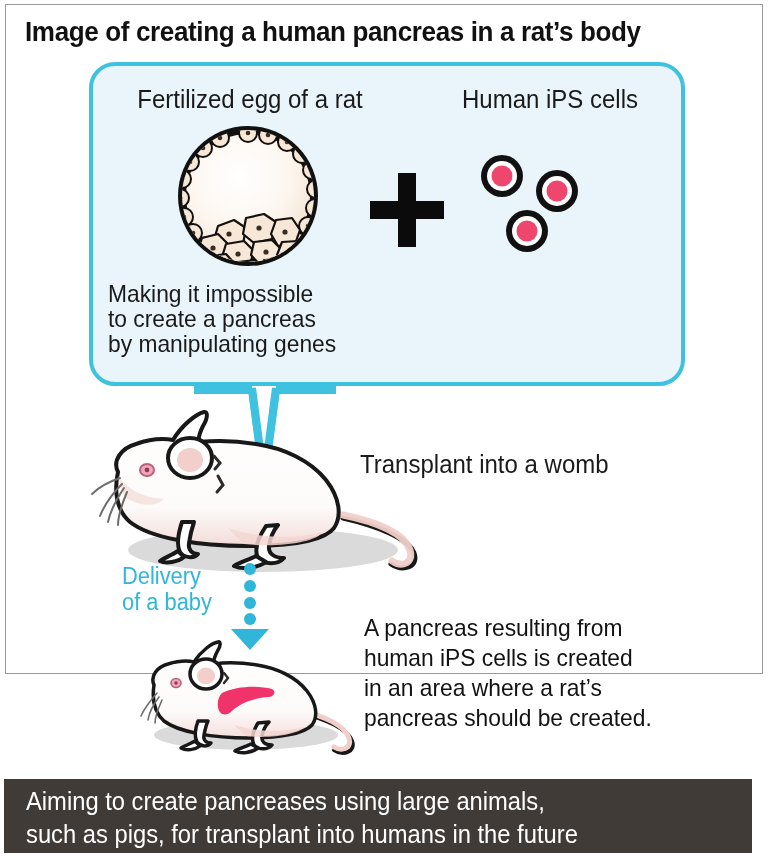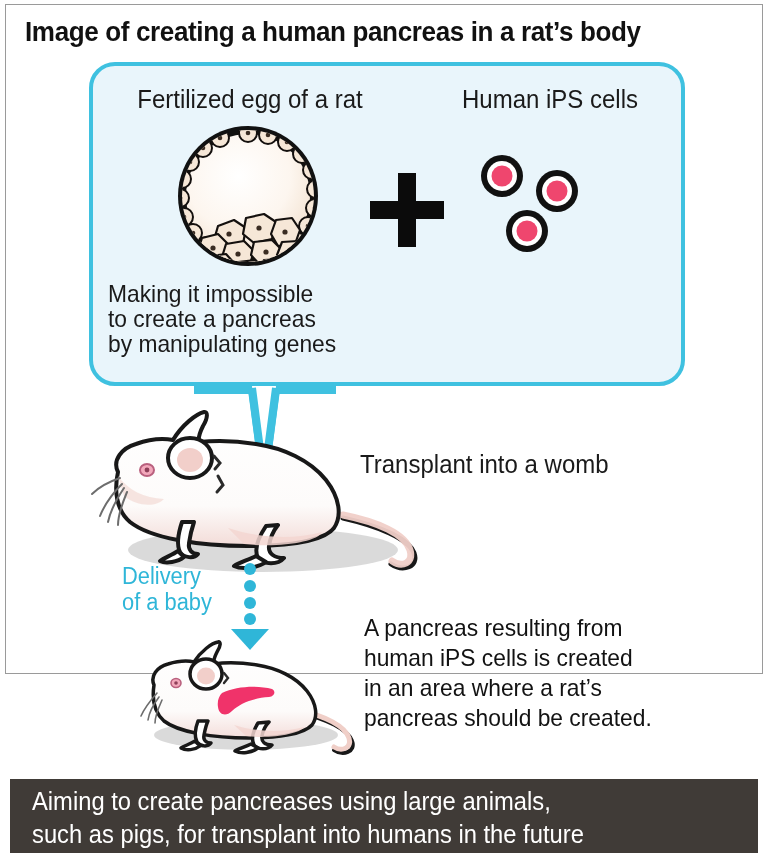--- a/index.html
+++ b/index.html
@@ -64,21 +64,21 @@
   .lbl-delivery div{white-space:nowrap;}
   .delivery-arrow{position:absolute;left:228px;top:561px;width:44px;height:90px;}
   .result-text{
     position:absolute;left:364px;top:613px;width:340px;
     font-size:24px;line-height:30px;color:#121212;
     transform:scaleX(0.95);transform-origin:left top;
   }
   .result-text div{white-space:nowrap;}
   
   .banner{
-    position:absolute;left:10px;top:779px;width:748px;height:74px;
+    position:absolute;left:4px;top:779px;width:748px;height:74px;
     background:#403b37;box-sizing:border-box;
     padding:6px 0 0 22px;
   }
   .banner div{
     color:#ffffff;font-size:25px;line-height:33px;white-space:nowrap;
     transform:scaleX(0.95);transform-origin:left center;
   }
 </style>
 </head>
 <body>

